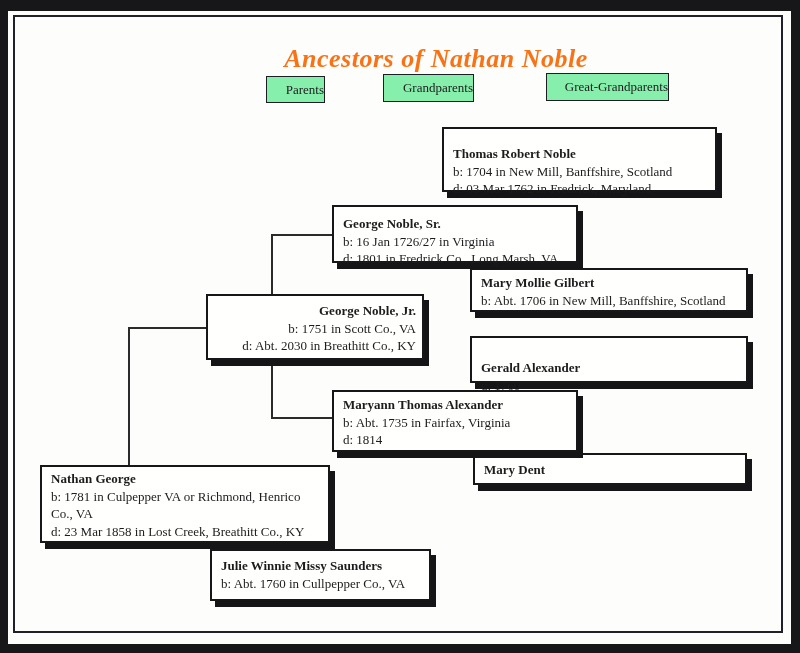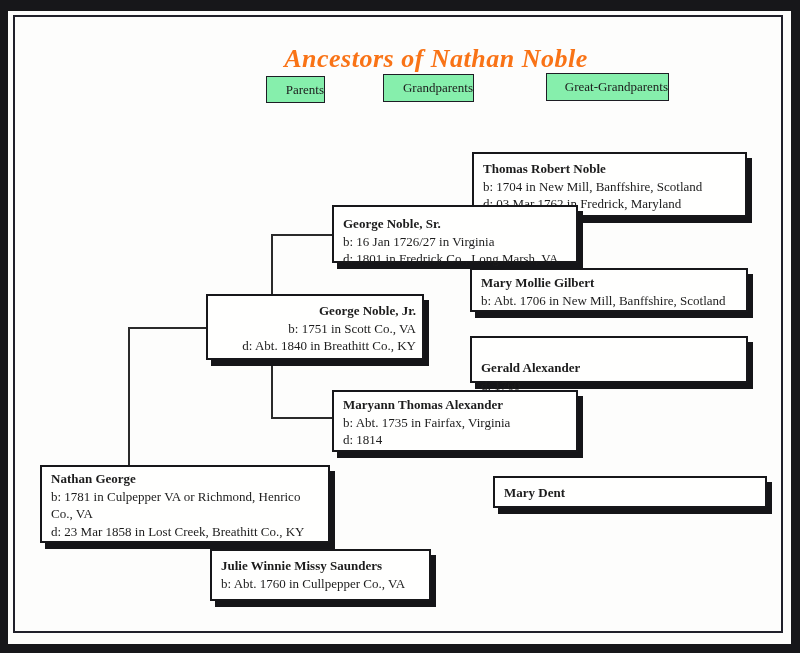--- a/index.html
+++ b/index.html
@@ -61,27 +61,27 @@
     background: #fffffe;
     border: 2px solid #17171a;
     box-shadow: 5px 6px 0 #151518;
     padding: 4px 6px 2px 9px;
     font-size: 13px;
     line-height: 17.5px;
     z-index: 2;
   }
   .pname { font-weight: bold; }
 
-  .pb-thomas    { left: 472px; top: 127px; width: 275px; height: 65px; padding-top: 6px; margin-top: 25px; }
+  .pb-thomas    { left: 442px; top: 127px; width: 275px; height: 65px; padding-top: 16px; }
   .pb-george-sr { left: 332px; top: 205px; width: 246px; height: 58px; padding-top: 8px; }
   .pb-gilbert   { left: 470px; top: 268px; width: 278px; height: 44px; }
   .pb-george-jr { left: 206px; top: 294px; width: 218px; height: 66px; padding-top: 6px; text-align: right; }
   .pb-gerald    { left: 470px; top: 336px; width: 278px; height: 47px; padding-top: 21px; }
   .pb-maryann   { left: 332px; top: 390px; width: 246px; height: 62px; }
-  .pb-dent      { left: 473px; top: 476px; width: 274px; height: 32px; padding-top: 6px; margin-left: 20px; }
+  .pb-dent      { left: 473px; top: 453px; width: 274px; height: 32px; padding-top: 6px; }
   .pb-nathan    { left: 40px;  top: 465px; width: 290px; height: 78px; padding-top: 3px; }
   .pb-julie     { left: 210px; top: 549px; width: 221px; height: 52px; padding-top: 6px; }
 </style>
 </head>
 <body>
 
 <div class="stage">
   <div class="paper"></div>
   <div class="inner-frame"></div>
 
@@ -132,21 +132,21 @@
 
   <div class="pbox pb-maryann">
     <div class="pname">Maryann Thomas Alexander</div>
     <div class="pline">b: Abt. 1735 in Fairfax, Virginia</div>
     <div class="pline">d: 1814</div>
   </div>
 
   <div class="pbox pb-george-jr">
     <div class="pname">George Noble, Jr.</div>
     <div class="pline">b: 1751 in Scott Co., VA</div>
-    <div class="pline">d: Abt. 1840 in Breathitt Co., KY</div>
+    <div class="pline">d: Abt. 2030 in Breathitt Co., KY</div>
   </div>
 
   <div class="pbox pb-nathan">
     <div class="pname">Nathan George</div>
     <div class="pline">b: 1781 in Culpepper VA or Richmond, Henrico Co., VA</div>
     <div class="pline">d: 23 Mar 1858 in Lost Creek, Breathitt Co., KY</div>
   </div>
 
   <div class="pbox pb-julie">
     <div class="pname">Julie Winnie Missy Saunders</div>

